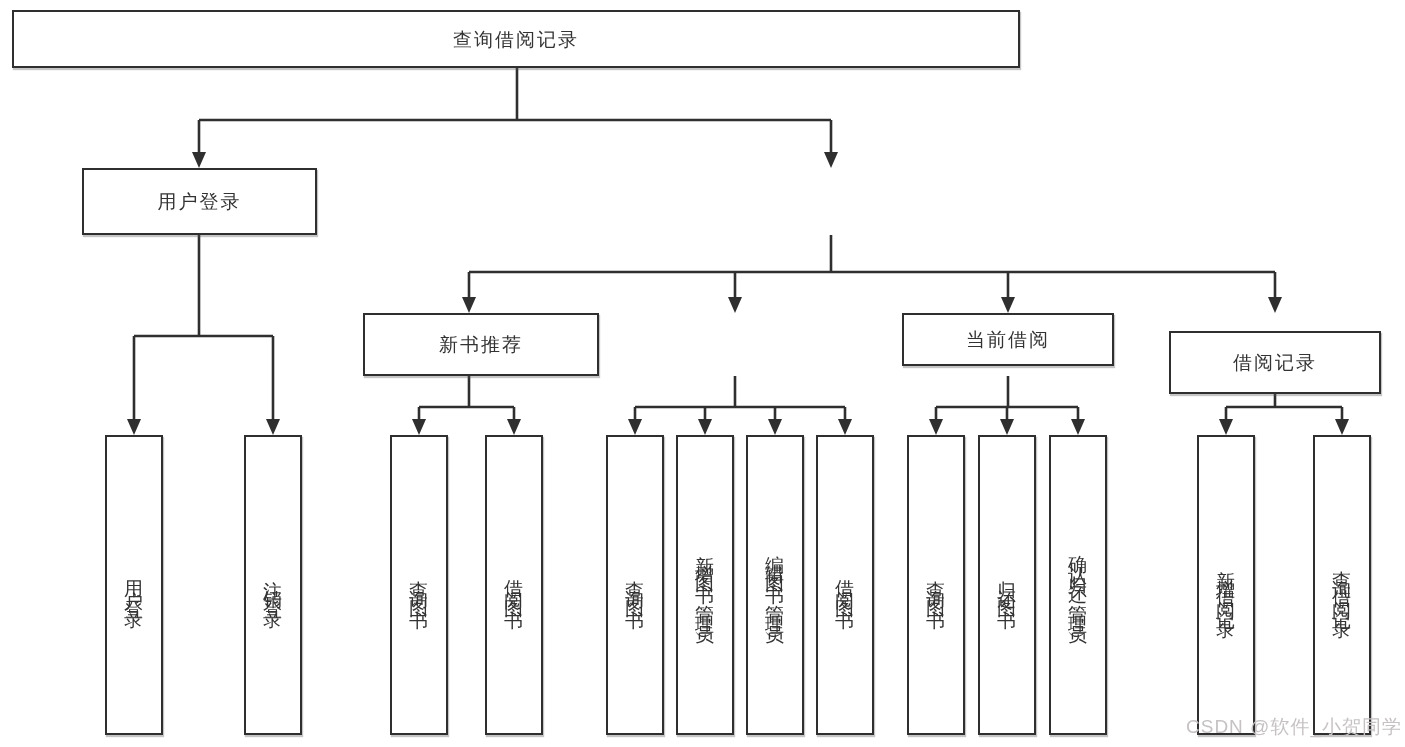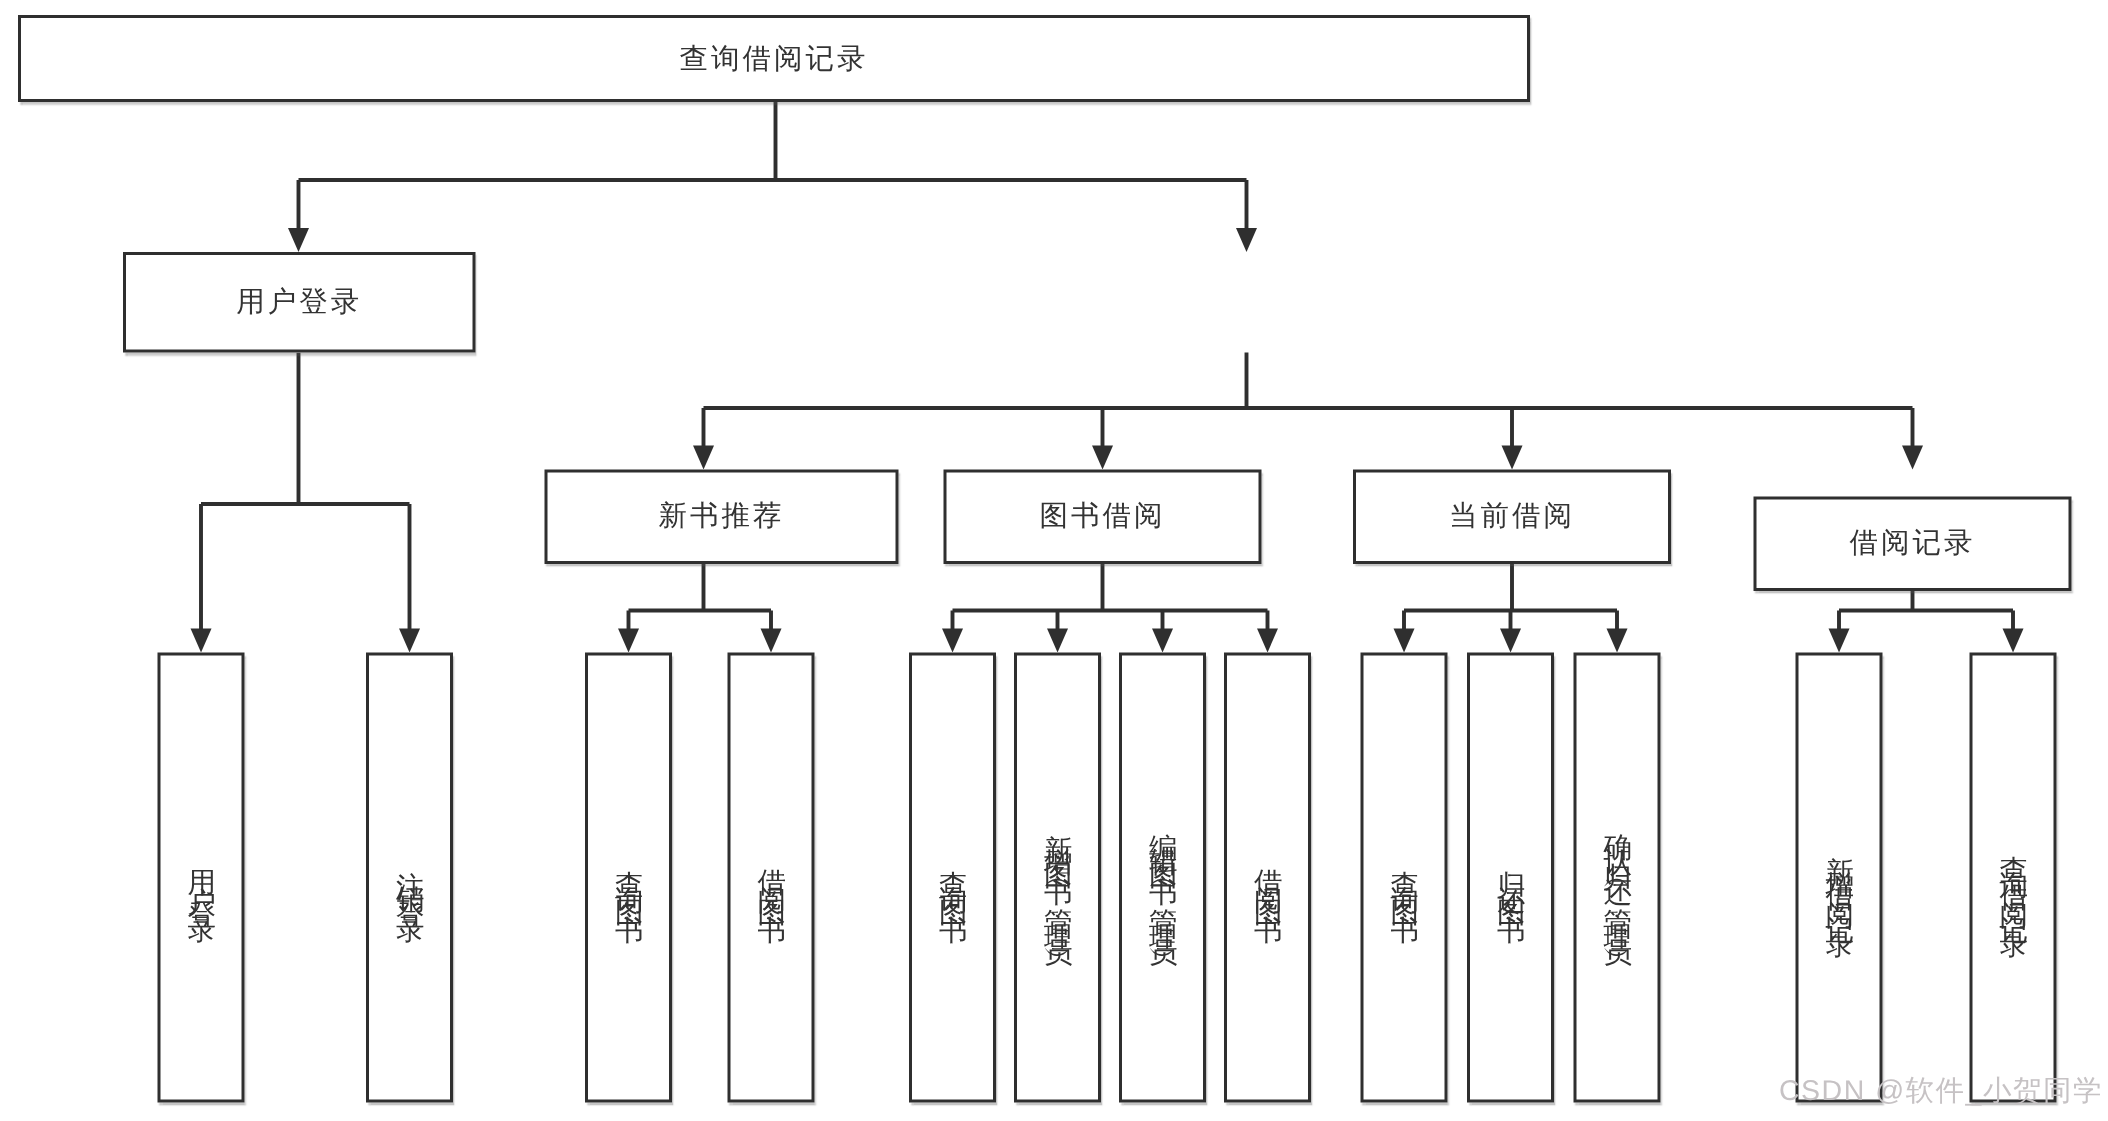--- a/index.html
+++ b/index.html
@@ -88,22 +88,21 @@
       <path d="M1275,376 L1275,407 M1226,407 L1342,407 M1226,407 L1226,422 M1342,407 L1342,422" stroke="#2f2f2f" stroke-width="2.6" fill="none"></path>
       <polygon points="1219,419 1233,419 1226,435" fill="#2f2f2f"></polygon>
       <polygon points="1335,419 1349,419 1342,435" fill="#2f2f2f"></polygon>
     </svg>
 
   <div class="node hlabel" style="left:12px; top:10px; width:1008px; height:58px;">查询借阅记录</div>
 
   <div class="node hlabel" style="left:82px; top:168px; width:235px; height:67px;">用户登录</div>
 
   <div class="node hlabel" style="left:363px; top:313px; width:236px; height:63px;">新书推荐</div>
-  <div class="node hlabel" style="left:629px; top:313px; width:212px; height:63px;">图书借阅</div>
-  <div class="node hlabel" style="left:902px; top:313px; width:212px; height:63px;">当前借阅</div>
+  <div class="node hlabel" style="left:902px; top:313px; width:212px; height:53px;">当前借阅</div>
   <div class="node hlabel" style="left:1169px; top:331px; width:212px; height:63px;">借阅记录</div>
 
   <div class="node vlabel" style="left:105px; top:435px; width:58px; height:300px;">用户登录</div>
   <div class="node vlabel" style="left:244px; top:435px; width:58px; height:300px;">注销登录</div>
 
   <div class="node vlabel" style="left:390px; top:435px; width:58px; height:300px;">查询图书</div>
   <div class="node vlabel" style="left:485px; top:435px; width:58px; height:300px;">借阅图书</div>
 
   <div class="node vlabel" style="left:606px; top:435px; width:58px; height:300px;">查询图书</div>
   <div class="node vlabel" style="left:676px; top:435px; width:58px; height:300px;">新增图书（管理员）</div>

